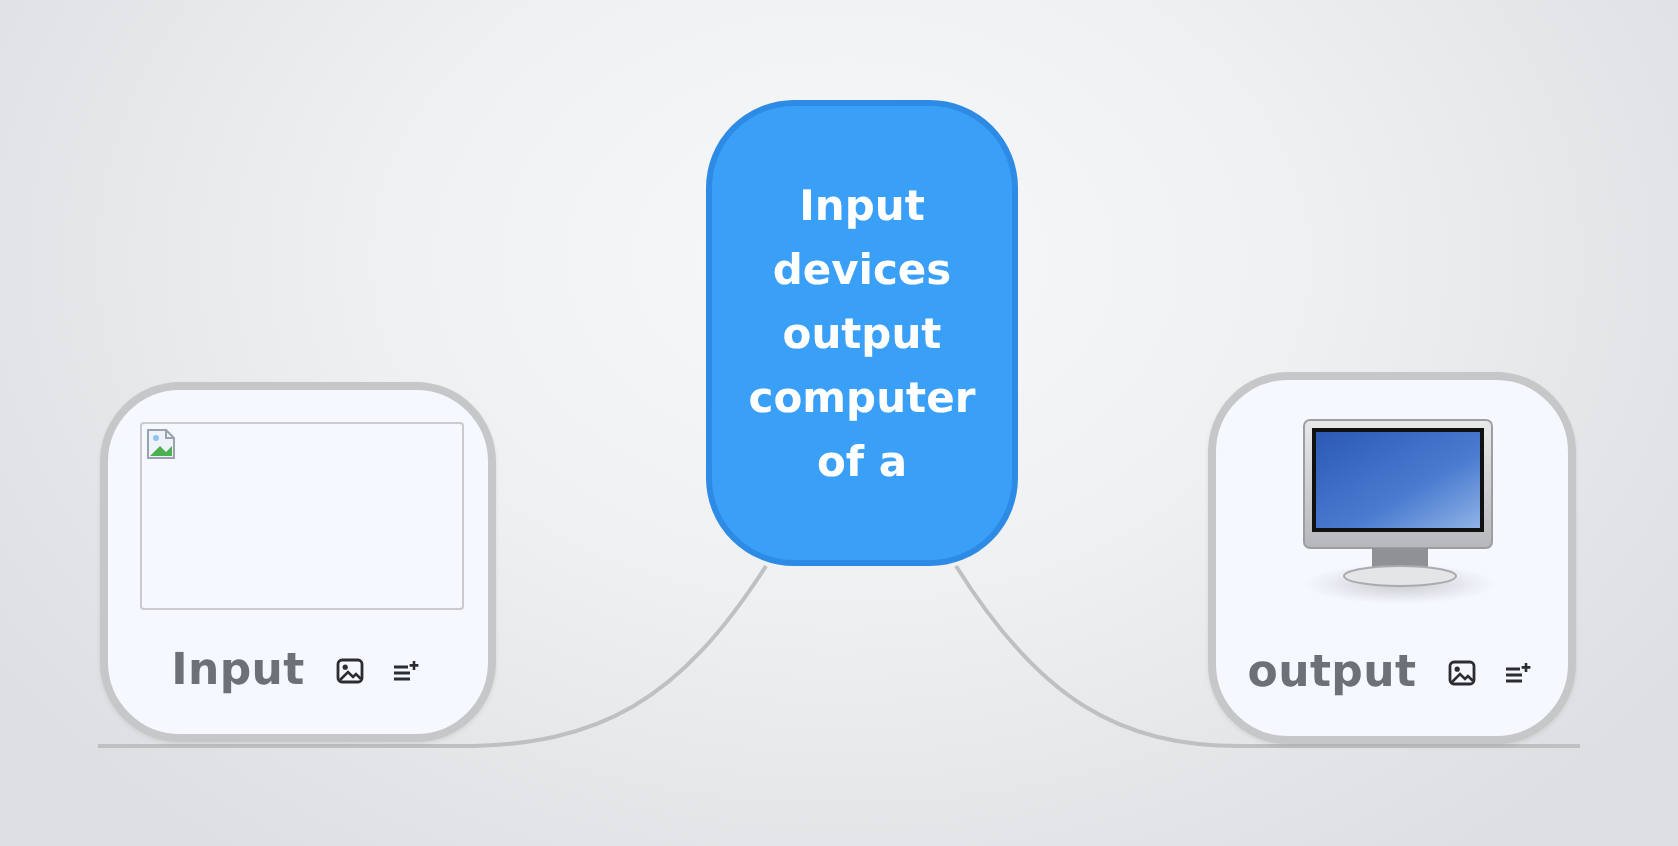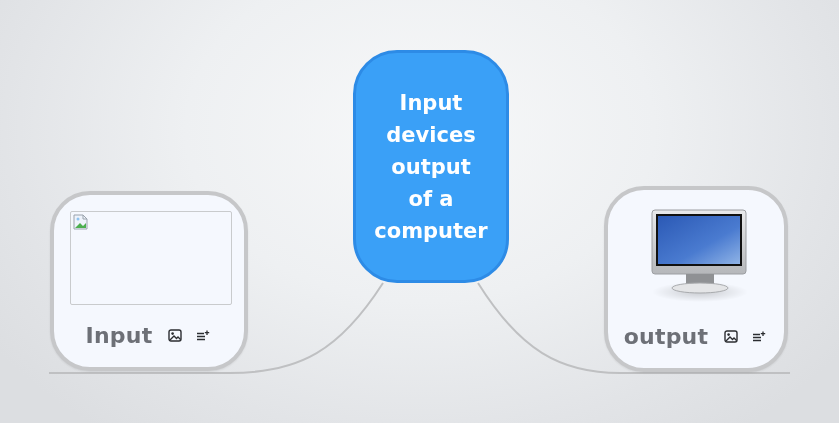--- a/index.html
+++ b/index.html
@@ -48,22 +48,22 @@
 <svg class="connectors" width="839" height="423">
   <path d="M 383 283 C 340 350, 300 373, 230 373 L 49 373" fill="none" stroke="#bfc0c2" stroke-width="2"></path>
   <path d="M 478 283 C 520 350, 560 373, 620 373 L 790 373" fill="none" stroke="#bfc0c2" stroke-width="2"></path>
 </svg>
 
 <div class="central">
   <div>
     <span>Input</span>
     <span>devices</span>
     <span>output</span>
+    <span>computer</span>
     <span>of a</span>
-    <span>computer</span>
   </div>
 </div>
 
 <div class="node node-input">
   <div class="img-frame">
     <svg class="broken-img" viewBox="0 0 16 16">
       <path d="M1 1 H10 L14 5 V15 H1 Z" fill="#eef3fb" stroke="#9aa3ad" stroke-width="1"></path>
       <path d="M10 1 V5 H14" fill="none" stroke="#9aa3ad" stroke-width="1"></path>
       <path d="M2 14 L7 9 L10 12 L13 9 V14 Z" fill="#4caf50"></path>
       <circle cx="5" cy="5" r="1.5" fill="#8fc3f0"></circle>

